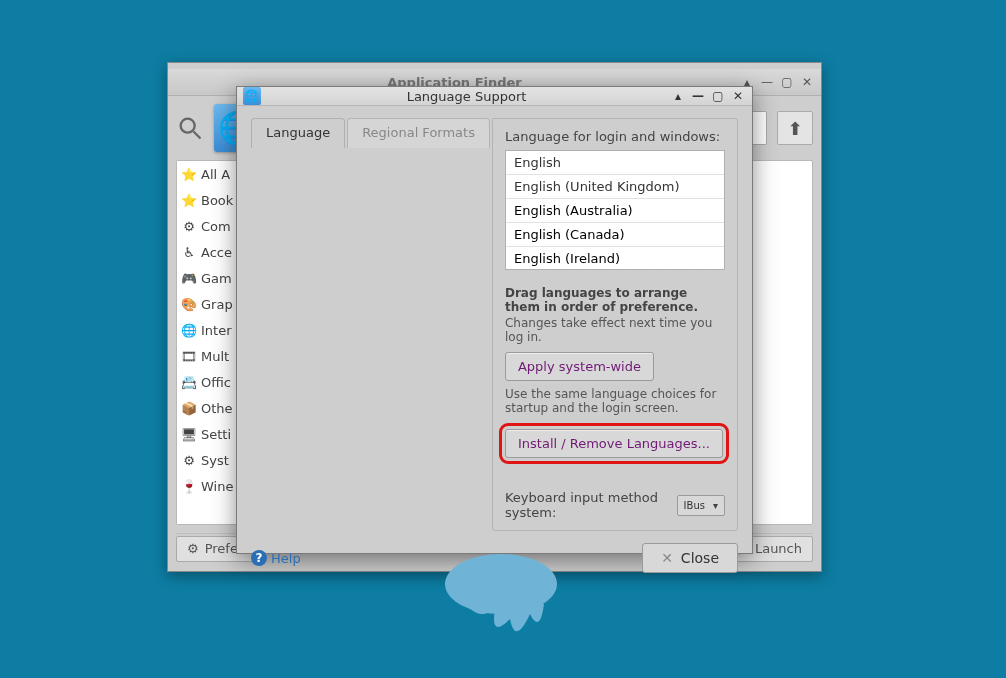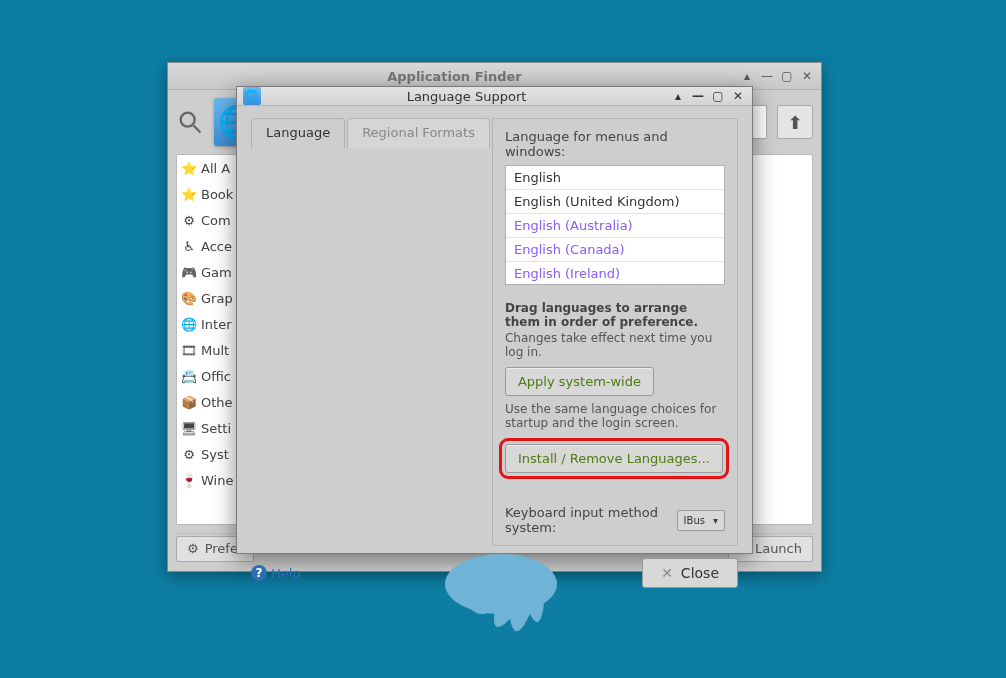--- a/index.html
+++ b/index.html
@@ -21,20 +21,21 @@
     display: flex; flex-direction: column;
   }
   .appfinder-titlebar {
     height: 27px;
     background: linear-gradient(#d9d9d9,#c8c8c8);
     border-bottom: 1px solid #b0b0b0;
     display: flex; align-items: center;
     padding: 0 6px;
     color: #767676;
     font-size: 13px;
+    margin-top: 6px;
   }
   .appfinder-titlebar .title { flex: 1; text-align: center; font-weight: bold; }
   .appfinder-titlebar .winbtn { width: 16px; height:16px; margin-left:4px; display:flex;align-items:center;justify-content:center;font-size:12px;color:#555; }
   .af-body { flex:1; display:flex; flex-direction:column; padding: 8px; gap:8px; }
   .af-top { display:flex; align-items:center; gap:10px; }
   .mag {
     width:28px;height:28px;color:#555;
   }
   .af-logo {
     width:48px;height:48px;
@@ -118,28 +119,28 @@
   }
   .tabpanel .label-top{margin-bottom:6px;}
   .langlist{
     border:1px solid #b0b0b0;background:#fff;height:120px;
     display:flex;flex-direction:column;
   }
   .langlist .lrow{
     padding:4px 8px;border-bottom:1px solid #e2e2e2;
     font-size:13px;color:#333;
   }
-  .langlist .lrow.inactive{color:#8b5cf6;}
+  .langlist .lrow.inactive{color:#000000;}
   .langlist .lrow:last-child{border-bottom:1px dashed #ccc;}
   .drag-hint{margin-top:16px;font-size:12px;}
   .drag-hint b{font-weight:bold;}
   .sub-hint{font-size:12px;color:#555;margin-top:2px;}
   .btn-small{
     border:1px solid #9a9a9a;background:#d8d8d8;border-radius:3px;
-    padding:6px 12px;font-size:13px;color:#4d7c0f;display:inline-flex;align-items:center;gap:6px;
+    padding:6px 12px;font-size:13px;color:#701a75;display:inline-flex;align-items:center;gap:6px;
     cursor:default;
     box-shadow: inset 0 1px 0 #eee;
   }
   .apply{margin-top:8px;width:fit-content;}
   .same-hint{margin-top:6px;font-size:12px;color:#555;}
   .install-btn{
     margin-top:14px;width:fit-content;
     outline:3px solid #e01414;outline-offset:3px;
   }
   .kbrow{margin-top:32px;display:flex;align-items:center;gap:8px;}
@@ -265,21 +266,21 @@
     <span class="wbtn">—</span>
     <span class="wbtn">▢</span>
     <span class="wbtn">✕</span>
   </div>
   <div class="lang-body">
     <div class="tabs">
       <div class="tab active">Language</div>
       <div class="tab">Regional Formats</div>
     </div>
     <div class="tabpanel">
-      <div class="label-top">Language for menus and windows:</div>
+      <div class="label-top">Language for login and windows:</div>
       <div class="langlist">
         <div class="lrow">English</div>
         <div class="lrow">English (United Kingdom)</div>
         <div class="lrow inactive">English (Australia)</div>
         <div class="lrow inactive">English (Canada)</div>
         <div class="lrow inactive">English (Ireland)</div>
       </div>
       <div class="drag-hint"><b>Drag languages to arrange them in order of preference.</b></div>
       <div class="sub-hint">Changes take effect next time you log in.</div>
       <div class="btn-small apply">Apply system-wide</div>

